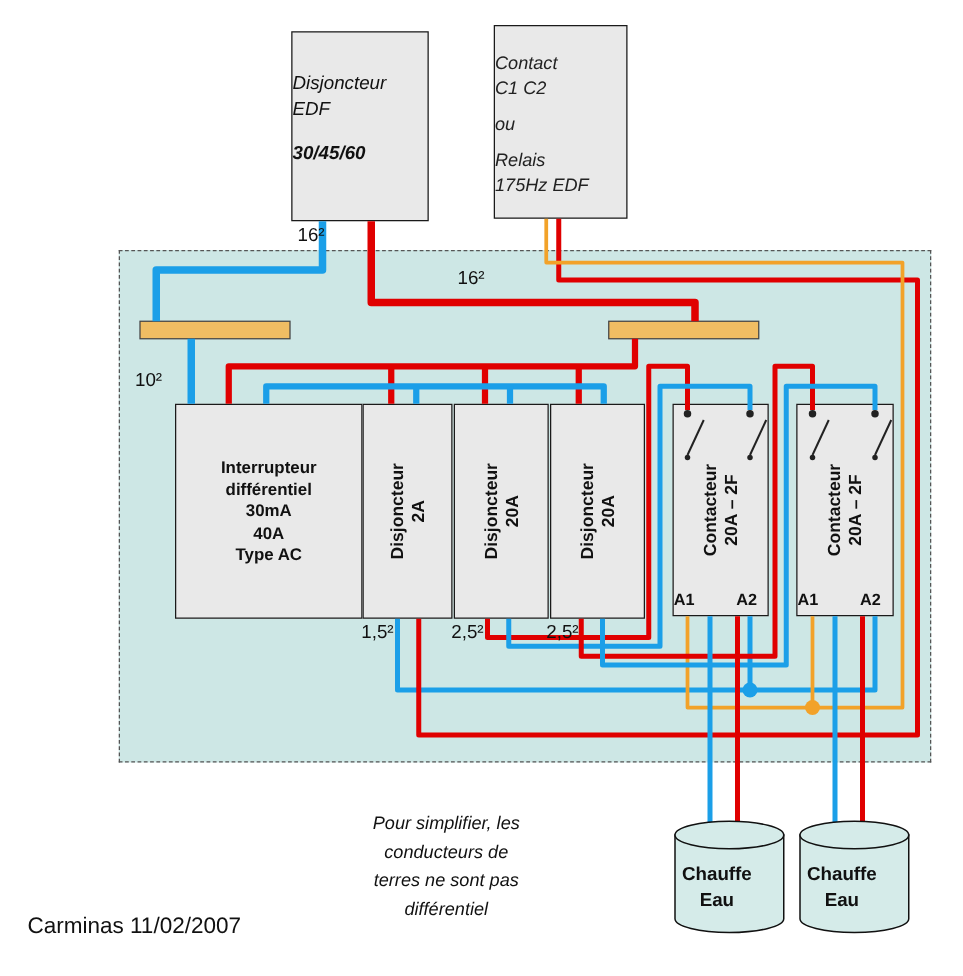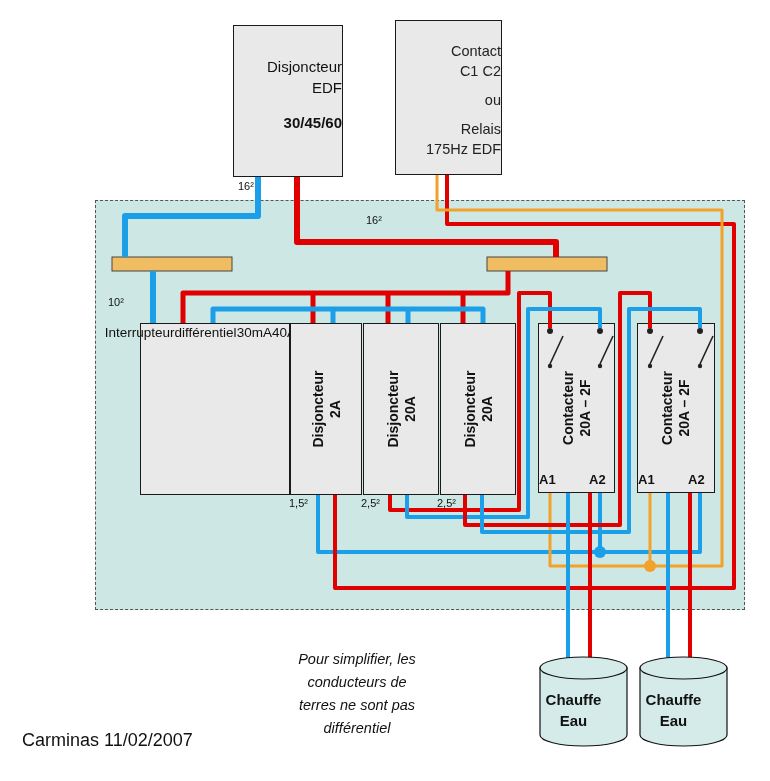--- a/index.html
+++ b/index.html
@@ -2,41 +2,41 @@
 <html style="--blue: #1b9fe8; --red: #e00000; --orange: #f2a229; --panel_bg: #cde7e5; --box_bg: #e9e9e9; --busbar: #f0bd63; --load_bg: #d5ebe9;"><head>
 <meta charset="utf-8">
 <style>
   html,body{margin:0;padding:0;background:#fff;}
   #stage{position:relative;width:770px;height:781px;background:#fff;
          font-family:"Liberation Sans", sans-serif;color:#111;overflow:hidden;}
   #stage *{box-sizing:border-box;}
   .panel{position:absolute;left:95px;top:200px;width:650px;height:410px;
          background:var(--panel_bg);border:1px dashed #555;z-index:1;}
   .box{position:absolute;background:var(--box_bg);border:1px solid #1a1a1a;
-       text-align:right;z-index:2;}
+       text-align:left;z-index:2;font-style:italic;}
   .edf{left:233px;top:25px;width:110px;height:152px;padding-top:30px;font-size:15px;line-height:21px;}
   .edf .strong{font-weight:bold;margin-top:14px;}
   .contact{left:395px;top:20px;width:107px;height:155px;padding-top:20px;
            font-size:14.5px;line-height:20px;color:#222;}
   .contact .g{margin-top:9px;}
   .comp{position:absolute;background:var(--box_bg);border:1px solid #1a1a1a;z-index:2;}
-  .rcd{left:140px;top:323px;width:150px;height:172px;display:flex;flex-direction:row;
-       justify-content:center;text-align:center;font-weight:normal;font-size:13.5px;line-height:17.5px;}
+  .rcd{left:140px;top:323px;width:150px;height:172px;display:flex;flex-direction:column;
+       justify-content:center;text-align:center;font-weight:bold;font-size:13.5px;line-height:17.5px;}
   .br1{left:290px;top:323px;width:72px;height:172px;}
   .br2{left:363px;top:323px;width:76px;height:172px;}
   .br3{left:440px;top:323px;width:76px;height:172px;}
   .ct1{left:538px;top:323px;width:77px;height:170px;}
   .ct2{left:637px;top:323px;width:78px;height:170px;}
   .vwrap{position:absolute;inset:0;display:flex;align-items:center;justify-content:center;}
   .vtext{transform:rotate(-90deg);text-align:center;font-weight:bold;font-size:14px;
          line-height:17px;white-space:nowrap;}
   .term{position:absolute;bottom:5px;width:26px;text-align:left;font-size:13px;font-weight:bold;}
   .t-a1{left:0;}
   .t-a2{left:50px;}
-  .wl{position:absolute;font-size:11px;color:#111;z-index:6;white-space:nowrap;}
+  .wl{position:absolute;font-size:15px;color:#111;z-index:6;white-space:nowrap;}
   svg#wires{position:absolute;left:0;top:0;z-index:5;pointer-events:none;}
   .note{position:absolute;left:262px;top:648px;width:190px;text-align:center;
         font-size:14.5px;line-height:23px;z-index:6;font-style:italic;}
   .credit{position:absolute;left:22px;top:730px;font-size:18px;z-index:6;}
   .heater-label{position:absolute;width:67px;text-align:center;font-weight:bold;
                 font-size:15px;line-height:21px;z-index:6;}
   .hl1{left:540px;top:689px;}
   .hl2{left:640px;top:689px;}
 </style>
 </head>

